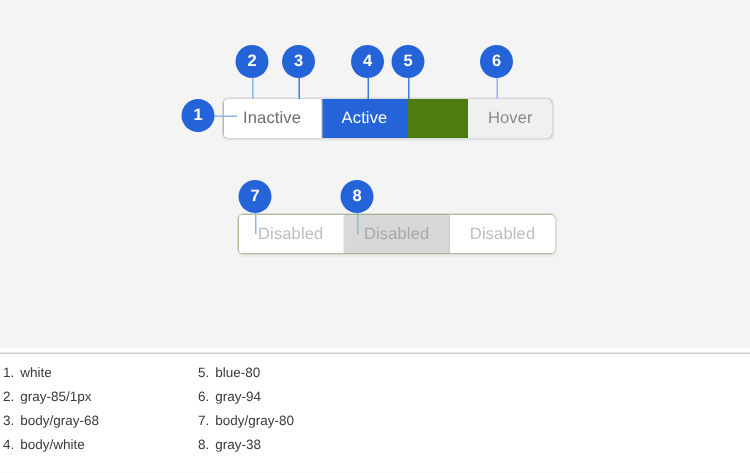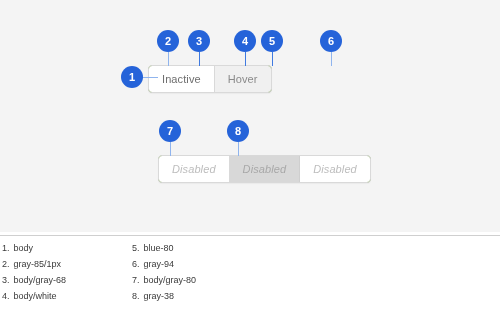--- a/index.html
+++ b/index.html
@@ -40,23 +40,22 @@
     overflow: hidden;
     box-shadow: 0 1px 1px rgba(0,0,0,0.04);
   }
   .btn-group.group-states {
     left: 148px;
     top: 65px;
     height: 26px;
   }
   .btn-group.group-disabled {
     left: 158px;
-    top: 155px;
+    top: 142px;
     height: 26px;
-    font-style: italic;
   }
 
   .seg {
     display: flex;
     align-items: center;
     justify-content: center;
     font-size: 11px;
     line-height: 1;
     padding: 0 13px;
     height: 100%;
@@ -72,20 +71,21 @@
     color: #6e6e6e;
   }
   .seg.state-active {
     background: #2563d9;
     color: #ffffff;
     border-right-color: #2563d9;
   }
   .seg.state-hover {
     background: #f0f0f0;
     color: #8a8a8a;
+    margin-left: 40px;
   }
   .seg.state-disabled {
     background: #ffffff;
     color: #bdbdbd;
   }
   .seg.state-disabled-pressed {
     background: #d8d8d8;
     color: #a8a8a8;
     border-right-color: #cfcfcf;
   }
@@ -190,20 +190,23 @@
     <span>7</span>
   </div>
   <div class="badge" style="left:227px; top:120px;">
     <span>8</span>
   </div>
 
   <div class="btn-group group-states">
     <div class="seg state-inactive">
       <span>Inactive</span>
     </div>
+    <div class="seg state-active">
+      <span>Active</span>
+    </div>
     <div class="seg state-hover">
       <span>Hover</span>
     </div>
   </div>
 
   <div class="btn-group group-disabled">
     <div class="seg state-disabled">
       <span>Disabled</span>
     </div>
     <div class="seg state-disabled-pressed">
@@ -213,21 +216,21 @@
       <span>Disabled</span>
     </div>
   </div>
 
   <div class="legend">
     <div class="legend-rule"></div>
 
     <div class="legend-col col-left">
       <div class="legend-item">
         <span class="legend-num">1.</span>
-        <span>body</span>
+        <span>white</span>
       </div>
       <div class="legend-item">
         <span class="legend-num">2.</span>
         <span>gray-85/1px</span>
       </div>
       <div class="legend-item">
         <span class="legend-num">3.</span>
         <span>body/gray-68</span>
       </div>
       <div class="legend-item">

